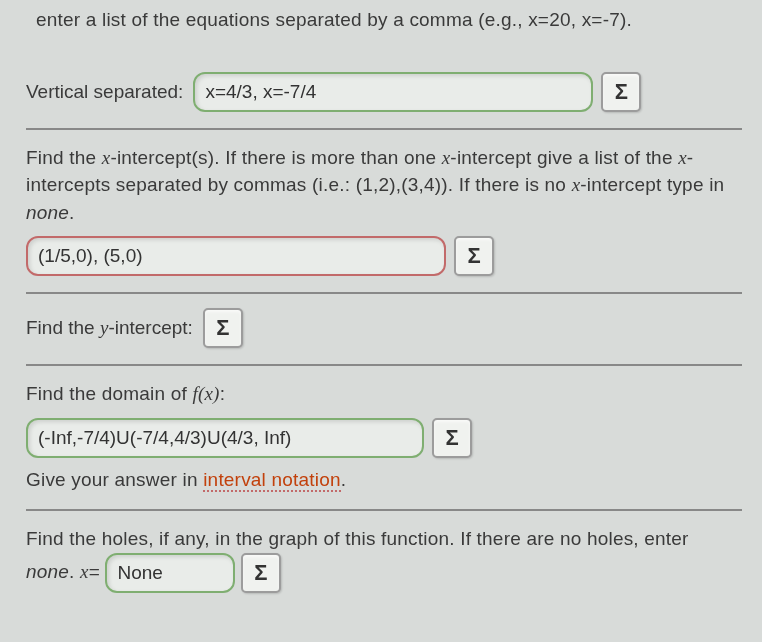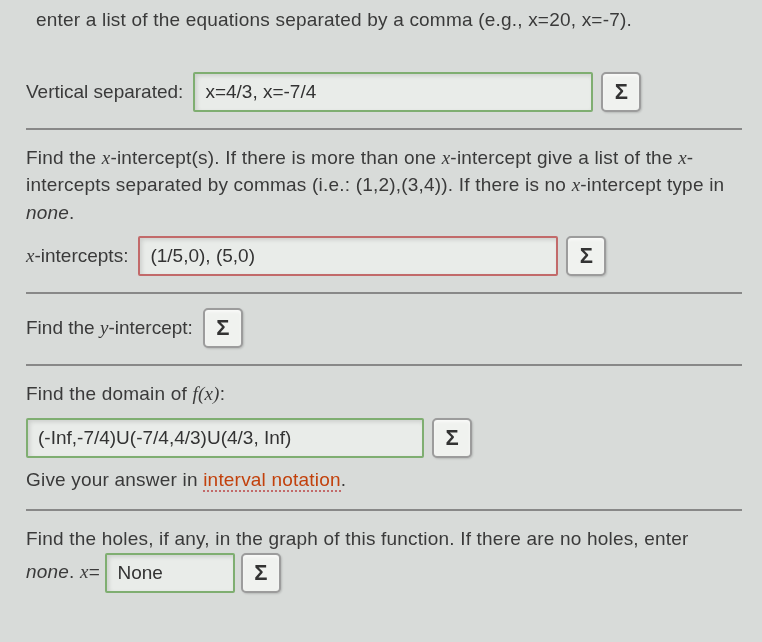--- a/index.html
+++ b/index.html
@@ -22,21 +22,21 @@
   .instr { margin: 0 0 10px 0; letter-spacing: .2px; }
   .row { display: flex; align-items: center; flex-wrap: wrap; gap: 8px; }
   .label { margin-right: 2px; }
   .mvar { font-family: Georgia, 'Times New Roman', serif; font-style: italic; }
   input[type=text] {
     font-family: Arial, Helvetica, sans-serif;
     font-size: 19px;
     padding: 6px 10px;
     background: #e9ece9;
     border: 2px solid #7fae71;
-    border-radius: 2px;
+    border-radius: 12px;
     color: #333;
     outline: none;
     box-shadow: inset 2px 2px 4px rgba(0,0,0,.12);
     height: 40px;
   }
   input.invalid { border-color: #c26a6a; }
   .sigma {
     display: inline-flex;
     align-items: center; justify-content: center;
     width: 40px; height: 40px;
@@ -69,21 +69,20 @@
     <input type="text" class="w-va" value="x=4/3, x=-7/4" style="">
     <span class="sigma">Σ</span>
   </div>
 </div>
 
 <div class="section">
   <p class="instr">
     <span>Find the </span><span class="mvar">x</span><span>-intercept(s). If there is more than one </span><span class="mvar">x</span><span>-intercept give a list of the </span><span class="mvar">x</span><span>-intercepts separated by commas (i.e.: (1,2),(3,4)). If there is no </span><span class="mvar">x</span><span>-intercept type in </span><i>none</i>.
   </p>
   <div class="row">
-    <span class="label"><span class="mvar">x</span><span>-intercepts:</span></span>
     <input type="text" class="w-xi invalid" value="(1/5,0), (5,0)" style="">
     <span class="sigma">Σ</span>
   </div>
 </div>
 
 <div class="section">
   <div class="row">
     <span class="label">
       <span>Find the </span><span class="mvar">y</span><span>-intercept:</span>
     </span>

